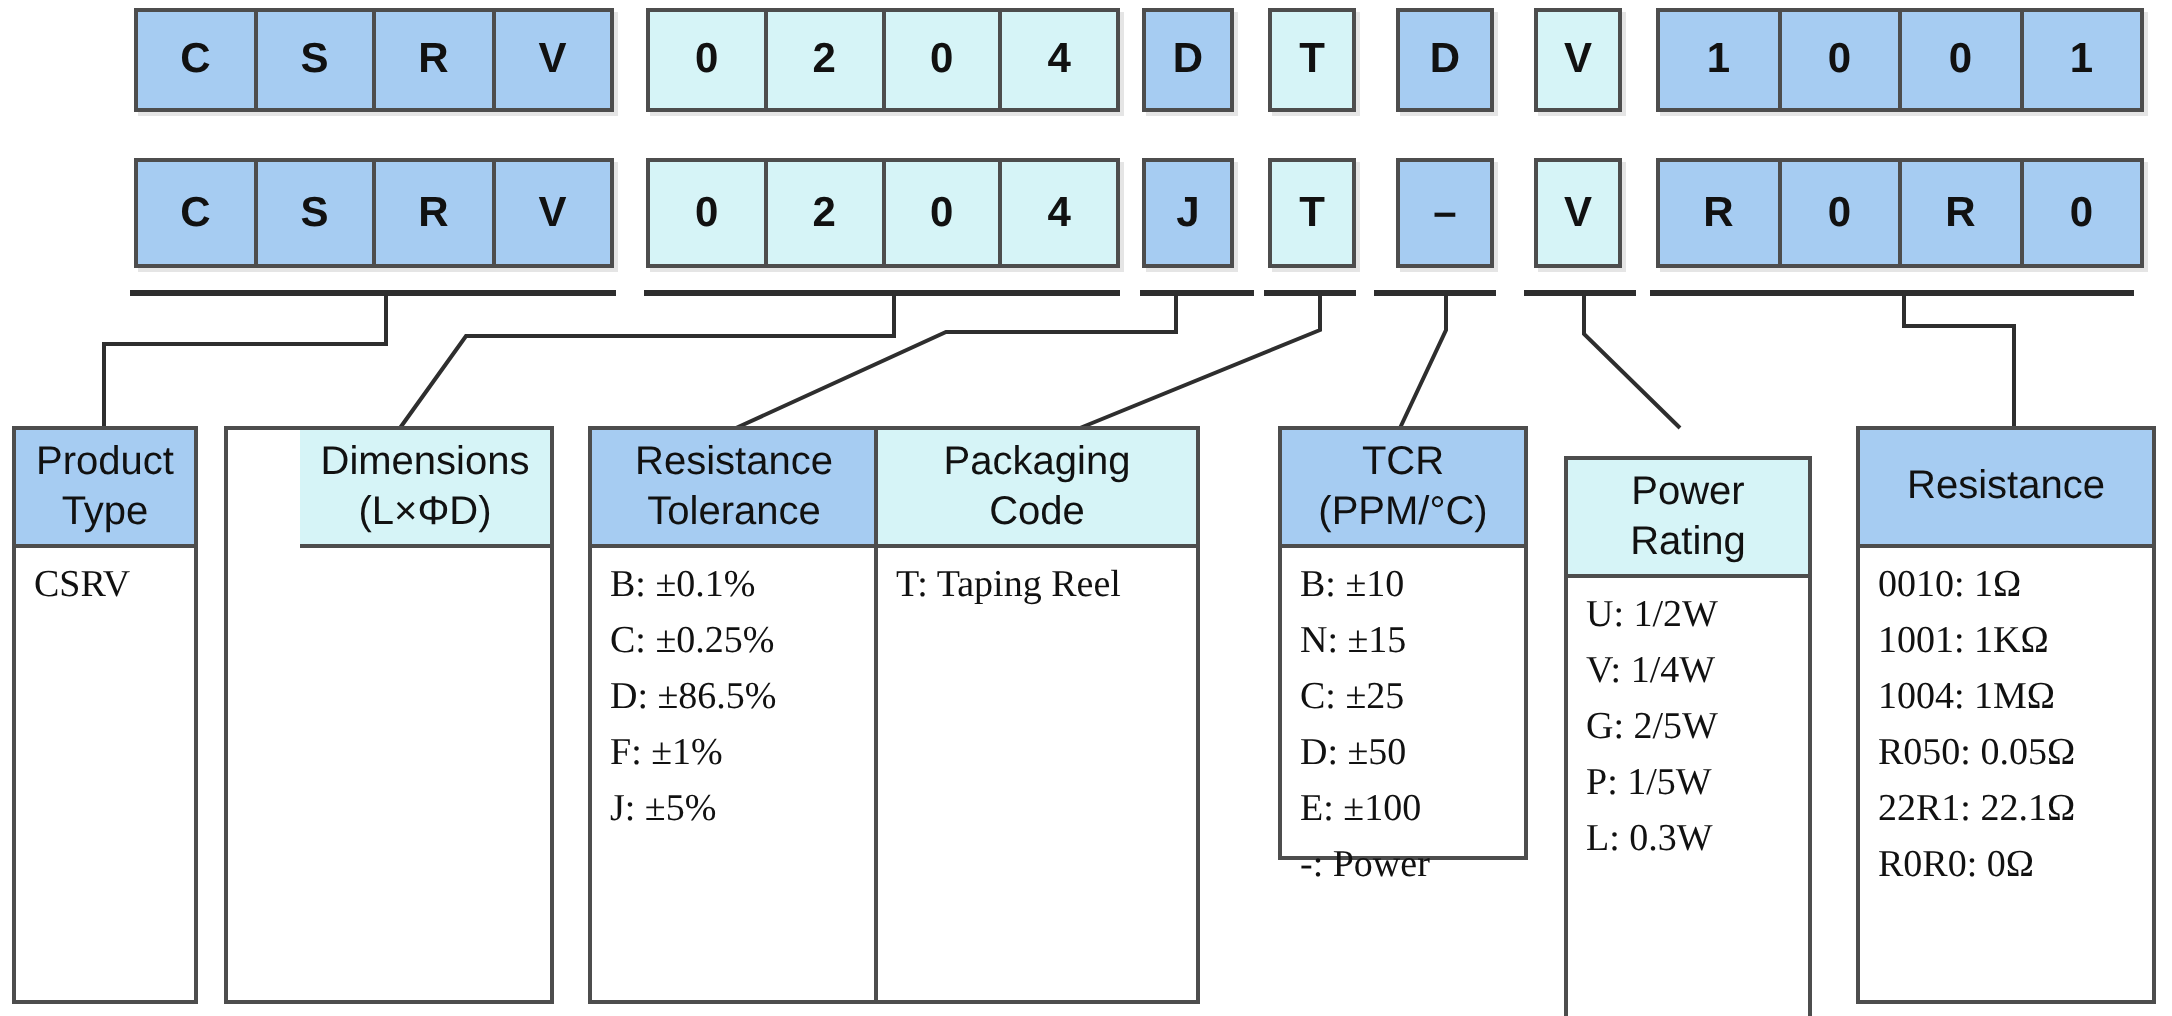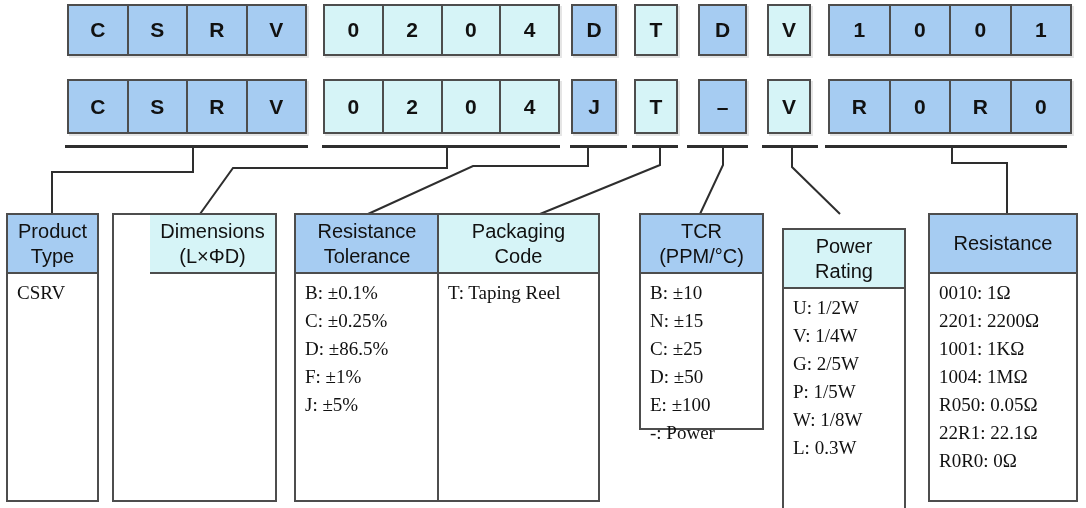--- a/index.html
+++ b/index.html
@@ -165,31 +165,29 @@
     <div class="label-box" style="left: 782px; top: 228px; width: 124px; height: 289px;">
       <div class="box-header fill-cyan">
         <div>Power</div>
         <div>Rating</div>
       </div>
       <div class="box-body">
         <p>U: 1/2W</p>
         <p>V: 1/4W</p>
         <p>G: 2/5W</p>
         <p>P: 1/5W</p>
-        <p>W: 1/8W</p>
         <p>L: 0.3W</p>
       </div>
     </div>
     <div class="label-box" style="left: 928px; top: 213px; width: 150px; height: 289px;">
       <div class="box-header fill-blue">
         <div>Resistance</div>
       </div>
       <div class="box-body">
         <p>0010: 1Ω</p>
-        <p>2201: 2200Ω</p>
         <p>1001: 1KΩ</p>
         <p>1004: 1MΩ</p>
         <p>R050: 0.05Ω</p>
         <p>22R1: 22.1Ω</p>
         <p>R0R0: 0Ω</p>
       </div>
     </div>
   </div>
 
 </body></html>

